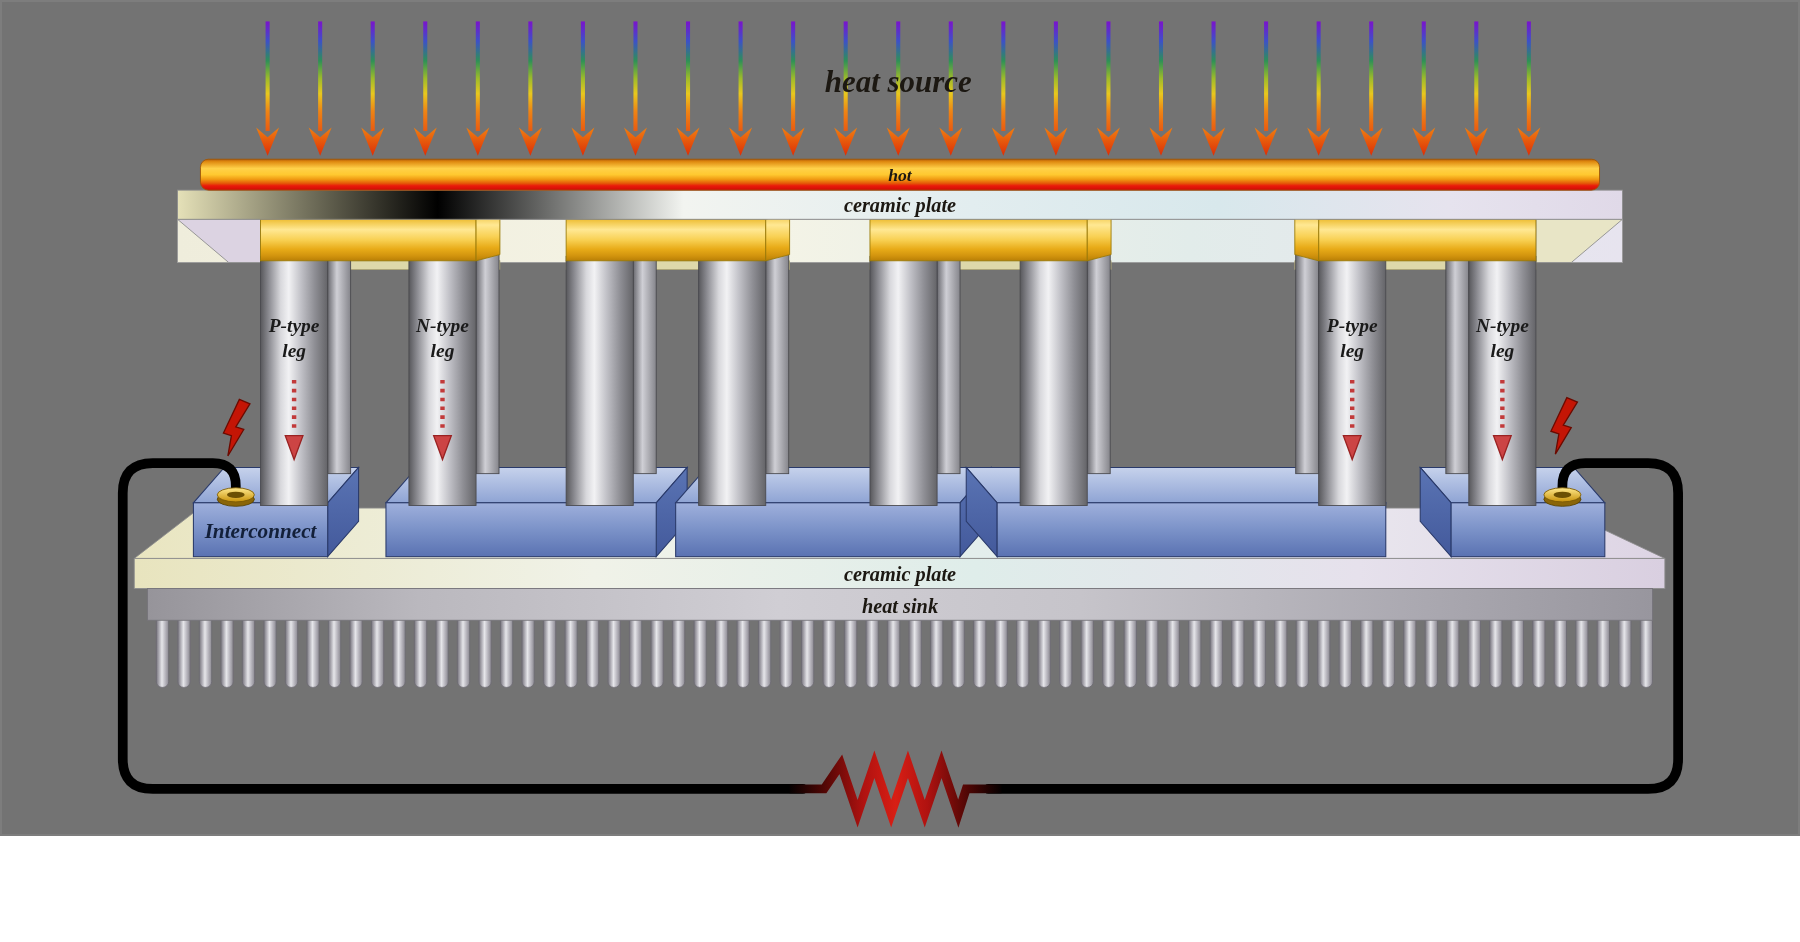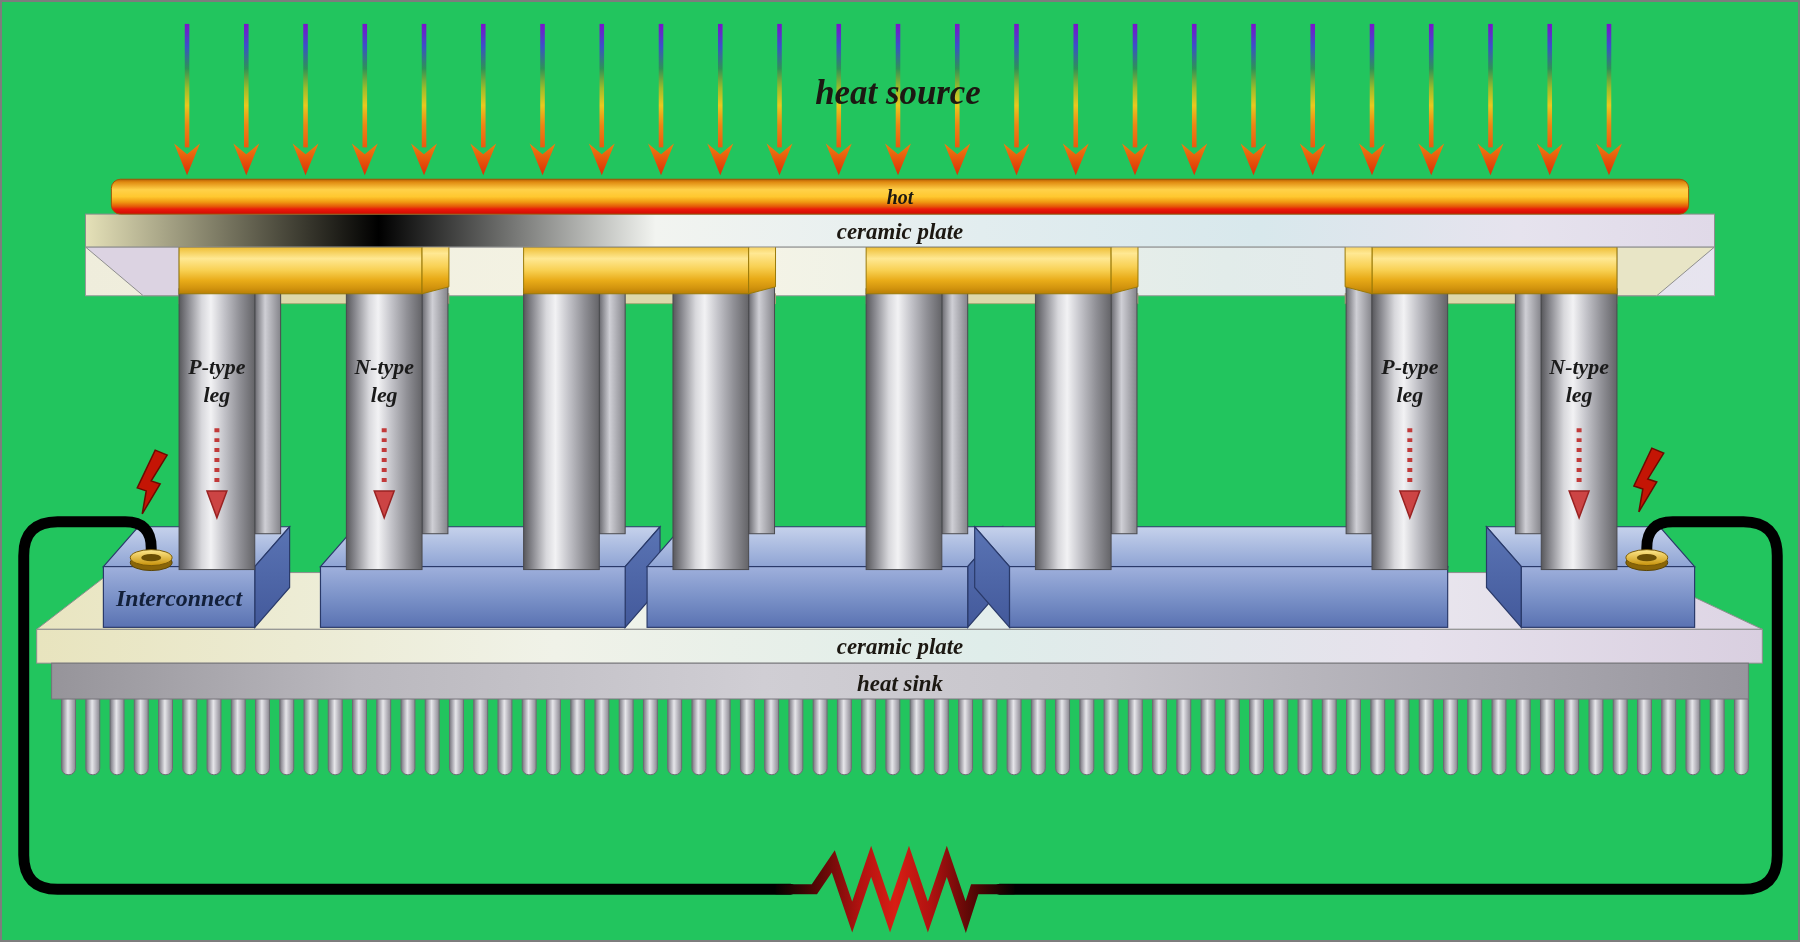--- a/index.html
+++ b/index.html
@@ -1,18 +1,18 @@
 <!DOCTYPE html>
 <html><head>
 <meta charset="utf-8">
 <style>
   html,body { margin:0; padding:0; background:#ffffff; }
   .stage {
-    position:relative; width:1800px; height:942px;
-    background:#22c55e; border:2px solid #7d7d7d; box-sizing:border-box;
+    position:relative; width:1800px; height:836px;
+    background:#737373; border:2px solid #7d7d7d; box-sizing:border-box;
     font-family:"Liberation Serif","DejaVu Serif",serif;
   }
   svg { display:block; width:100%; height:100%; }
   .lbl { font-family:"Liberation Serif","DejaVu Serif",serif; font-weight:bold; font-style:italic; fill:#1c1812; }
   .t-title { font-size:35px; }
   .t-hot   { font-size:20px; }
   .t-plate { font-size:23px; }
   .t-sink  { font-size:23px; }
   .t-ic    { font-size:24px; fill:#13203a; }
   .t-leg   { font-size:22px; fill:#1a1a1a; }

